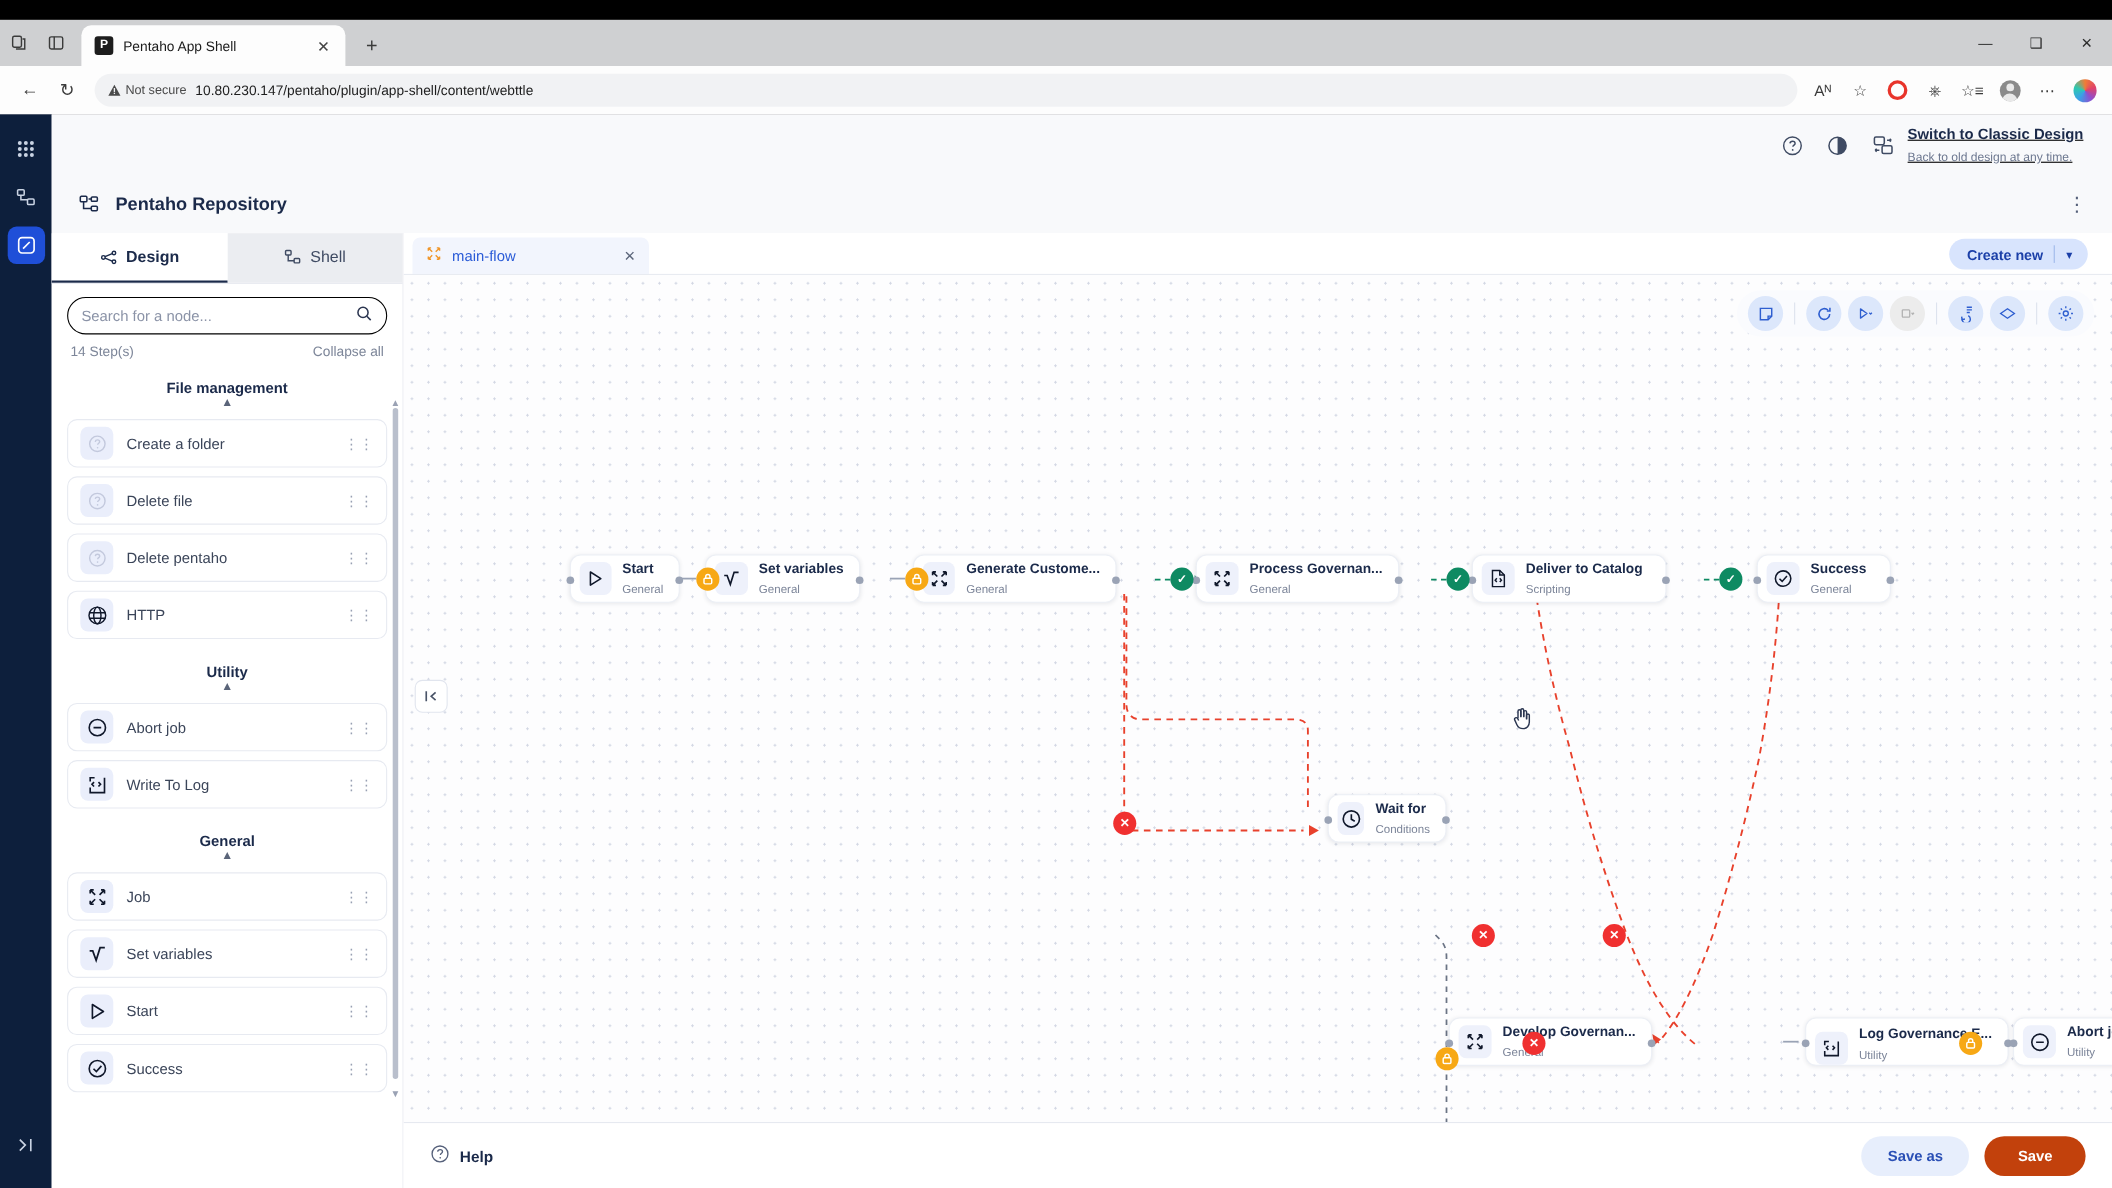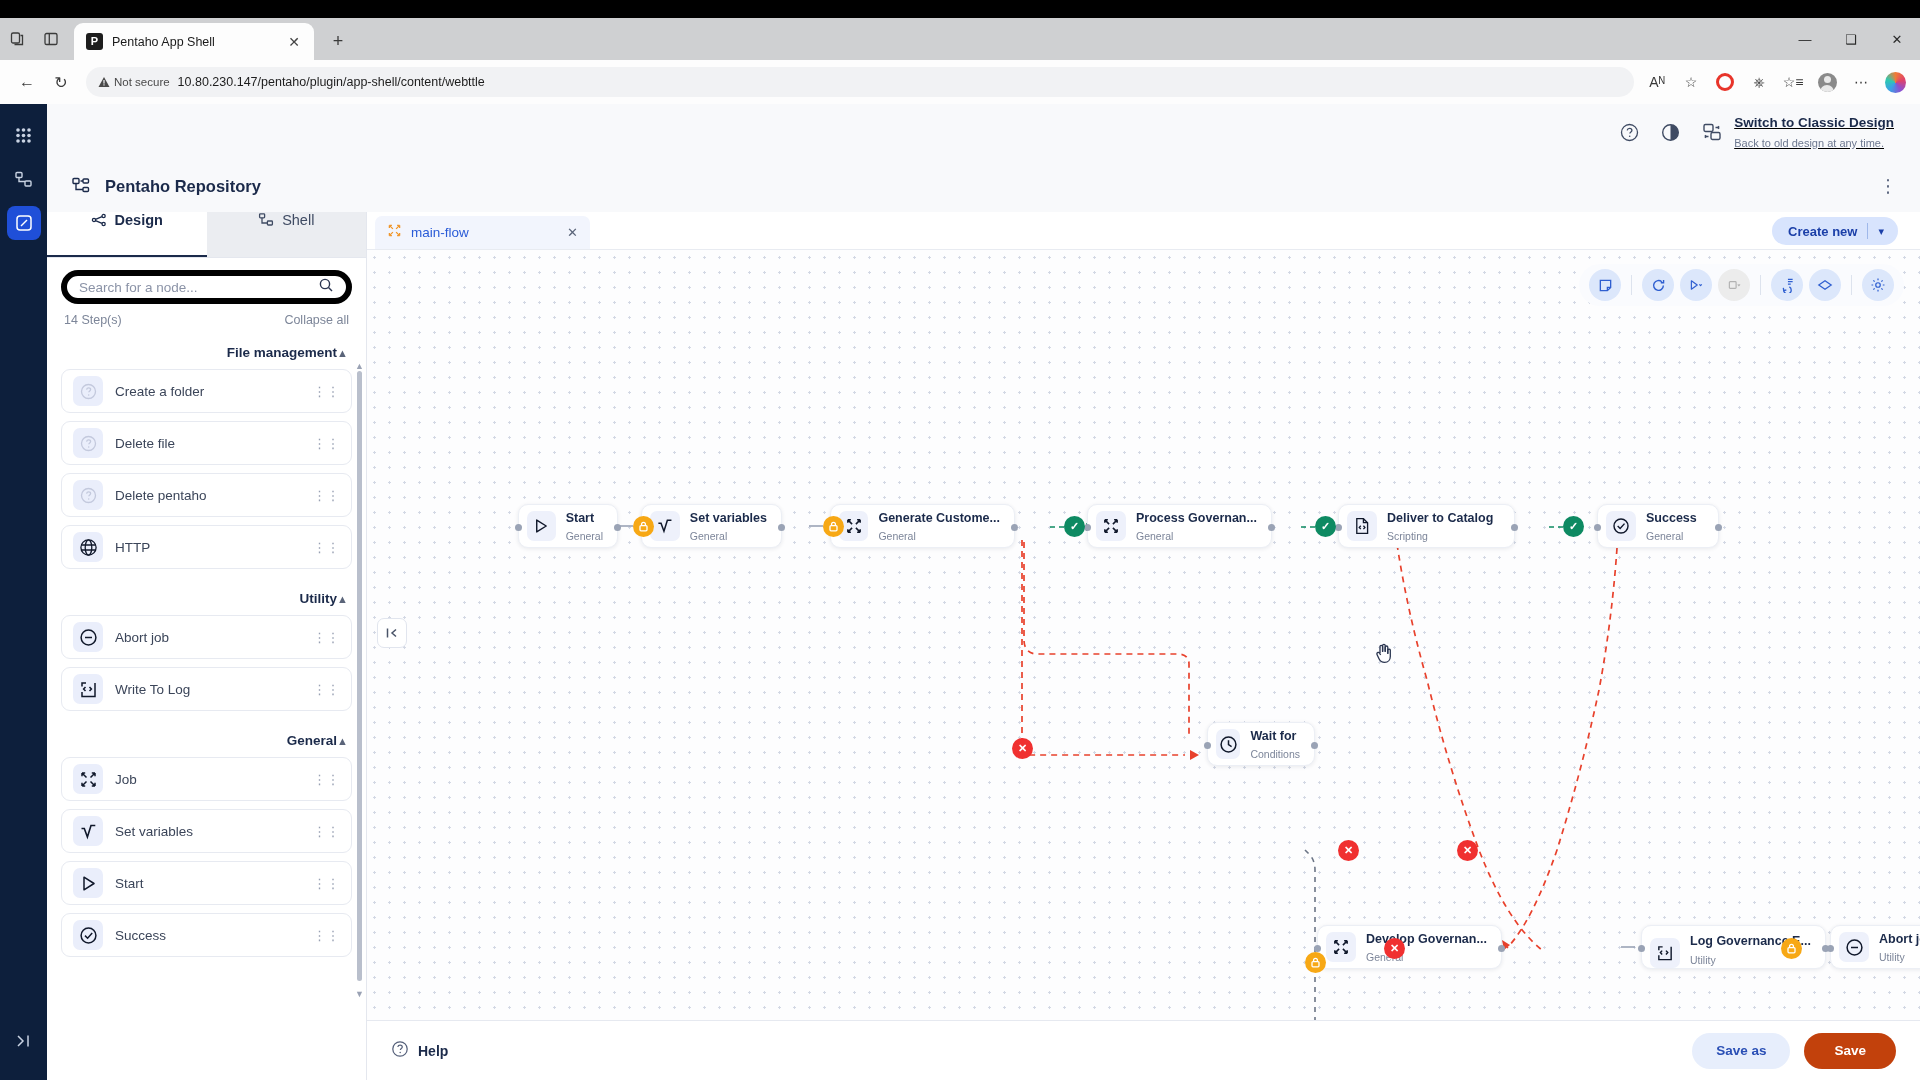--- a/index.html
+++ b/index.html
@@ -97,39 +97,39 @@
   .repo-title { font-size: 16.5px; font-weight: bold; color: #1b2a4a; }
   .repo-kebab { margin-left: auto; color: #55607a; font-size: 18px; letter-spacing: 1px; }
 
   
   .leftpanel {
     position: absolute; left: 47px; top: 108px; width: 320px; height: 868px;
     background: #fff; border-right: 1px solid #e4e7ee;
     display: flex; flex-direction: column;
   }
   .tabs { display: flex; height: 46px; border-bottom: 1px solid #e4e7ee; }
-  .ptab { flex: 1; display: flex; justify-content: center; gap: 8px;
+  .ptab { flex: 1; display: flex; align-items: center; justify-content: center; gap: 8px;
           font-size: 14.5px; font-weight: bold; color: #1b2a4a; cursor: pointer;
           border-bottom: 2.5px solid transparent; }
   .ptab.active { border-bottom-color: #1b2a4a; background: #fff; }
   .ptab.inactive { background: #ebedf1; color: #3f4b63; font-weight: normal; }
 
   .searchwrap { padding: 12px 14px 0 14px; }
-  .searchbox { height: 34px; border: 6px solid #000000; border-radius: 18px;
+  .searchbox { height: 34px; border: 1px solid #000000; border-radius: 18px;
                display: flex; align-items: center; padding: 0 12px; }
   .searchbox input { border: none; outline: none; flex: 1; font-size: 13.5px;
                      color: #2b3550; font-family: "Liberation Sans", sans-serif; background: transparent; }
   .searchbox input::placeholder { color: #8b93a7; }
   .metarow { display: flex; justify-content: space-between; padding: 9px 17px 4px 17px;
              font-size: 12.5px; color: #7d8699; }
   .metarow .collapse { cursor: pointer; }
 
   .nodelist { flex: 1; overflow: hidden; position: relative; padding: 0 14px 0 14px; }
-  .group-head { display: flex; align-items: center; justify-content: flex-end;
-                padding: 14px 4px 9px 4px; font-size: 13.5px; font-weight: bold; color: #1b2a4a; }
+  .group-head { display: flex; align-items: center; justify-content: center;
+                padding: 14px 4px 9px 4px; font-size: 13.5px; font-weight: bold; color: #1b2a4a; flex-direction: column; }
   .chev { color: #5a6479; font-size: 11px; }
   .nodecard {
     display: flex; align-items: center; gap: 12px; height: 44px; margin-bottom: 8px;
     border: 1px solid #e7eaf1; border-radius: 9px; background: #fff; padding: 0 11px;
     cursor: grab;
   }
   .nodeicon { width: 30px; height: 30px; border-radius: 7px; background: #eaeefb;
               display: flex; align-items: center; justify-content: center; color: #10182b; }
   .nodelabel { font-size: 13.5px; color: #3b4559; flex: 1; }
   .grip { color: #98a0b3; font-size: 13px; letter-spacing: 0.5px; line-height: 7px; }

